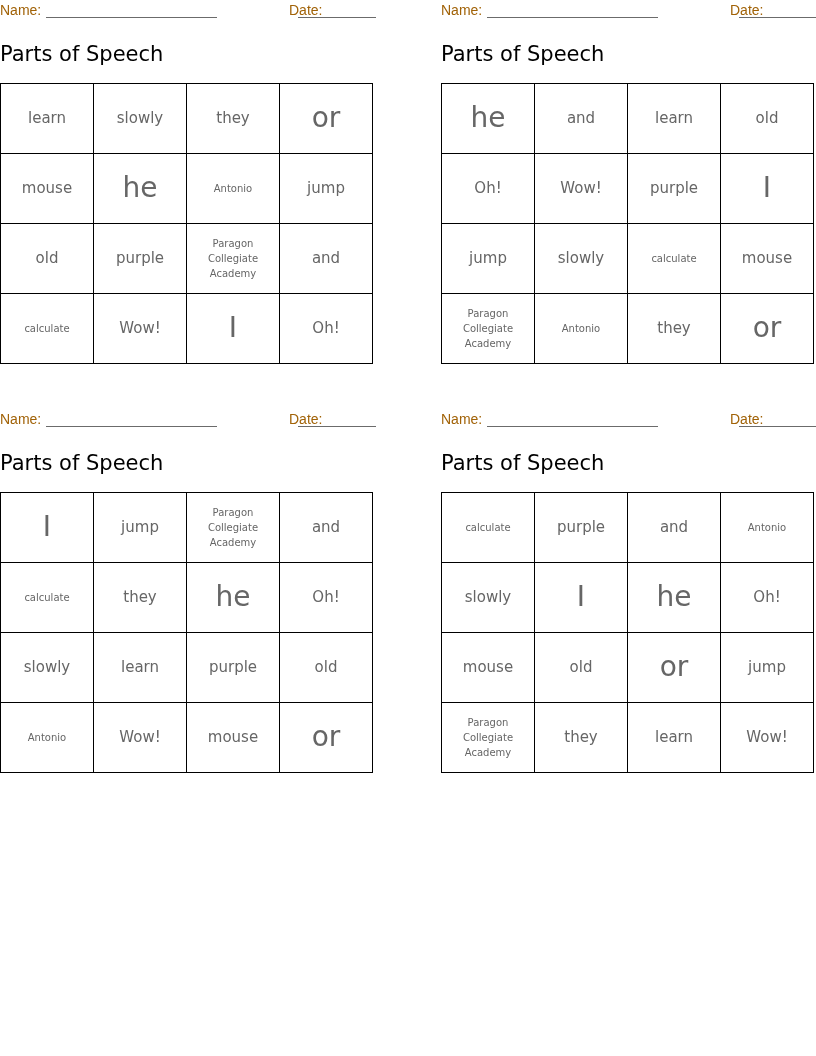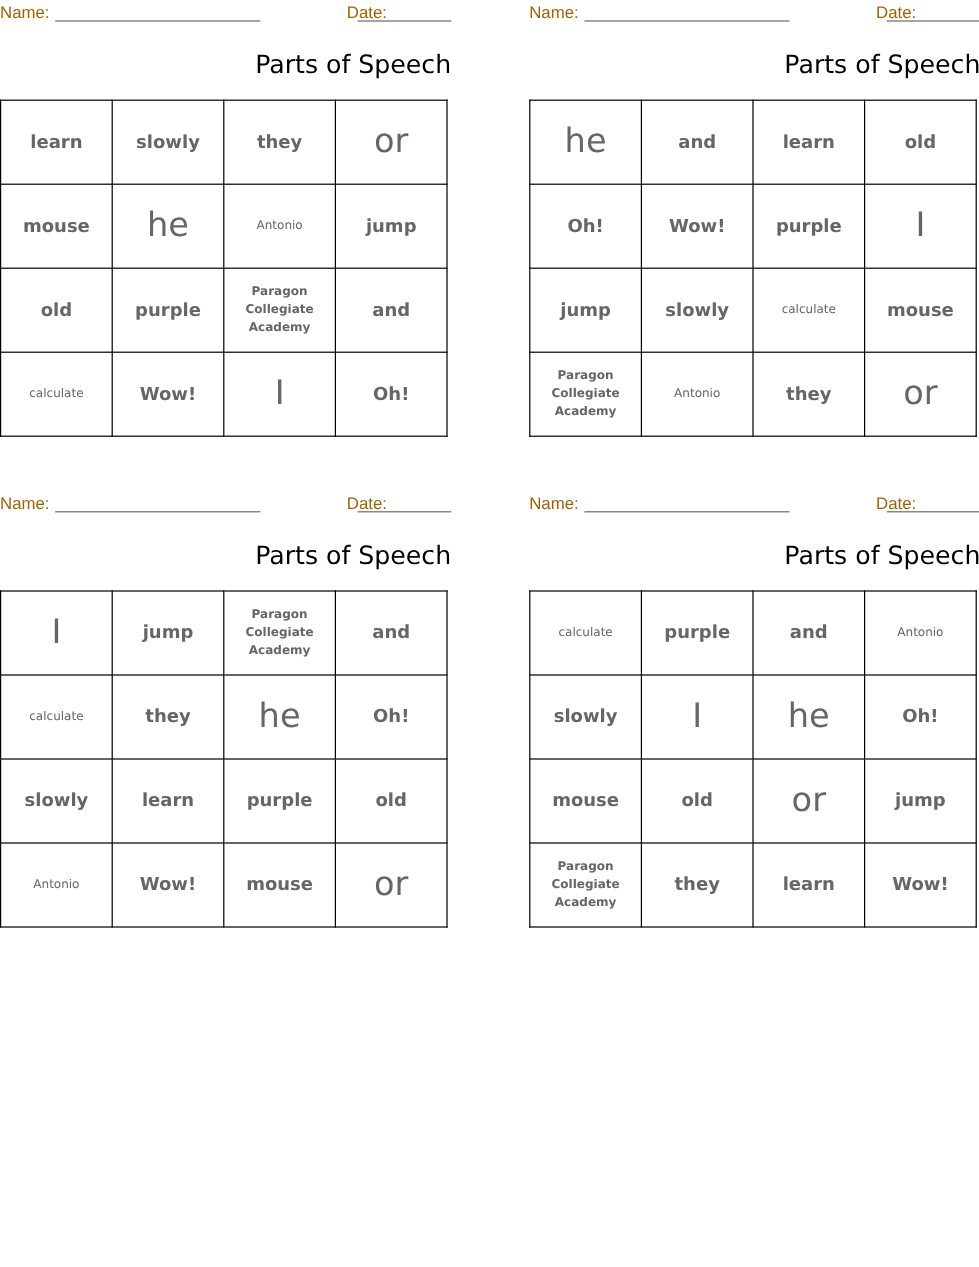--- a/index.html
+++ b/index.html
@@ -4,30 +4,30 @@
 <style>
   html, body { margin: 0; padding: 0; background: #ffffff; }
   body { width: 816px; height: 1056px; position: relative; overflow: hidden; }
   .card { position: absolute; width: 376px; }
   .namebar { position: absolute; top: 2px; left: 0; width: 376px; height: 16px;
     font-family: Liberation Sans, sans-serif; font-size: 14px; color: #a16207; }
   .name-label { position: absolute; left: 0; top: 0; }
   .name-line { position: absolute; left: 46px; top: 15px; width: 171px; border-top: 1px solid #6b6b6b; }
   .date-label { position: absolute; left: 261px; top: 0; margin-left: 28px; }
   .date-line { position: absolute; left: 298px; top: 15px; width: 78px; border-top: 1px solid #6b6b6b; }
-  .title { position: absolute; top: 42px; left: 0; width: 376px; text-align: right;
+  .title { position: absolute; top: 42px; left: 0; width: 376px; text-align: left;
     font-family: "DejaVu Sans", sans-serif; font-size: 21px; color: #000; }
   .grid { position: absolute; top: 83px; left: 0; border-collapse: collapse; }
   .grid td { width: 92px; height: 69px; border: 1px solid #000; padding: 0; text-align: center;
     vertical-align: middle; font-family: "DejaVu Sans", sans-serif; color: #666666;
     line-height: 1.15; }
   .s-sm { font-size: 10px; margin-left: 16px; }
-  .s-md { font-size: 15px; font-weight: bold; }
+  .s-md { font-size: 15px; }
   .s-lg { font-size: 28px; }
-  .s-xs { font-size: 10px; line-height: 15px !important; font-weight: bold; }
+  .s-xs { font-size: 10px; line-height: 15px !important; }
 </style>
 </head>
 <body>
 
 <div id="cards">
     <div class="card" style="left: 0px; top: 0px;">
       <div class="namebar">
         <span class="name-label">Name:</span>
         <span class="name-line"></span>
         <span class="date-label">Date:</span>

